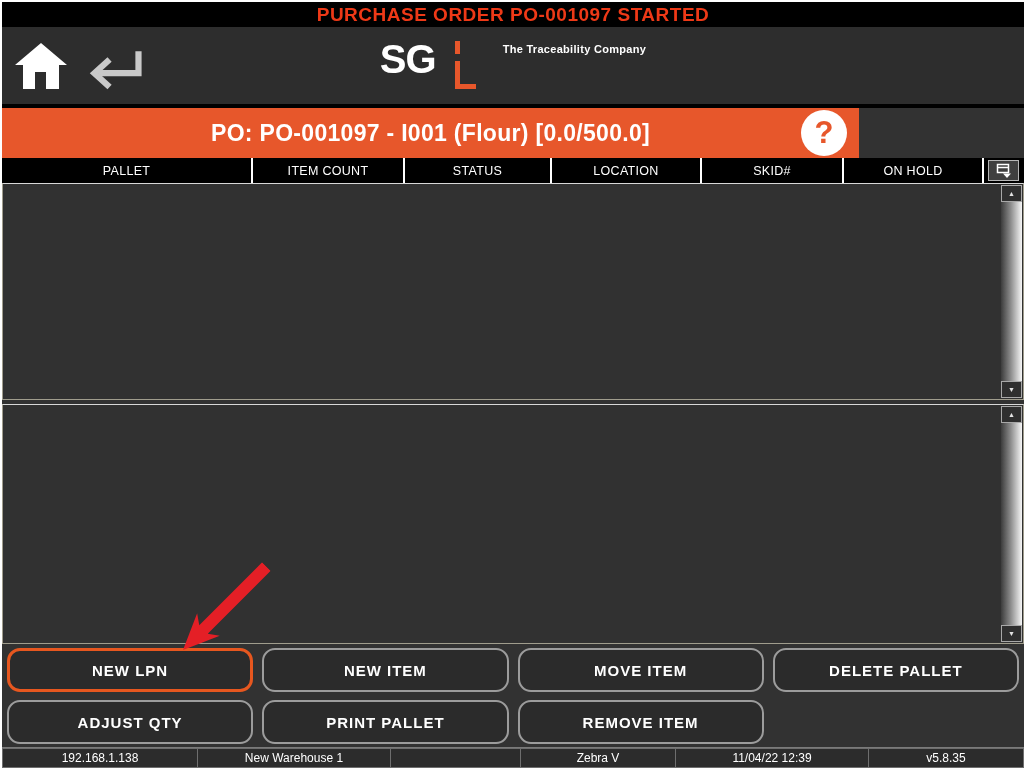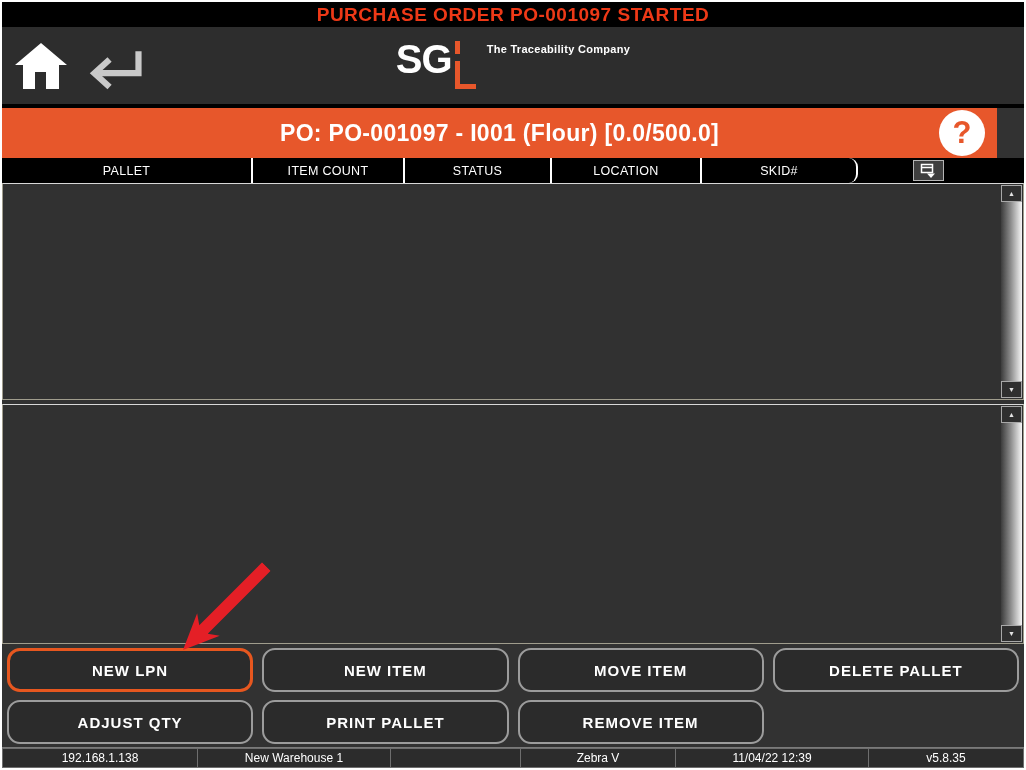--- a/index.html
+++ b/index.html
@@ -17,51 +17,51 @@
     position:absolute; top:2px; left:2px; width:1022px; height:25px;
     background:#000; display:flex; align-items:center; justify-content:center;
   }
   .banner span { color:#ee3917; font-weight:bold; font-size:19px; letter-spacing:.5px; }
 
   
   .header { position:absolute; top:27px; left:2px; width:1022px; height:77px; background:#2d2d2d; }
   .home-btn { position:absolute; left:13px; top:15px; width:52px; height:48px; cursor:pointer; }
   .back-btn { position:absolute; left:80px; top:16px; width:62px; height:48px; cursor:pointer; }
 
-  .logo { position:absolute; left:0; right:0; top:10px; display:flex; justify-content:center; align-items:flex-start; }
+  .logo { position:absolute; left:0; right:0; top:10px; display:flex; justify-content:center; align-items:flex-start;gap:16px; }
   .logo-sg { color:#fff; font-weight:bold; font-size:40px; line-height:44px; letter-spacing:-1px; }
   .logo-bracket { position:relative; width:22px; height:56px; margin:0 8px 0 3px; }
   .logo-bracket .tick { position:absolute; top:4px; left:0; width:5px; height:13px; background:#e7572b; }
   .logo-bracket .corner { position:absolute; top:24px; left:0; width:21px; height:28px; border-left:5px solid #e7572b; border-bottom:5px solid #e7572b; }
   .logo-right { display:flex; flex-direction:column; padding-top:3px; }
   .logo-systems { color:#f2f2f2; font-size:31px; line-height:31px; font-weight:400; letter-spacing:5px; }
   .logo-tagline { color:#fff; font-size:11px; font-weight:bold; margin-top:3px; letter-spacing:.3px; padding-left:2px; }
 
   .header-gap { position:absolute; top:104px; left:2px; width:1022px; height:4px; background:#000; }
 
   
   .titlebar {
-    position:absolute; top:108px; left:2px; width:995px; height:50px;
+    position:absolute; top:108px; left:2px; width:857px; height:50px;
     background:#e7572b; display:flex; align-items:center; justify-content:center;
   }
   .titlebar .title { color:#fff; font-weight:bold; font-size:23px; letter-spacing:.3px; }
   .help-btn {
     position:absolute; right:12px; top:2px; width:46px; height:46px; border-radius:50%;
     background:#fff; color:#e7572b; font-weight:bold; font-size:31px;
     display:flex; align-items:center; justify-content:center; cursor:pointer;
   }
 
   
   .thead { position:absolute; top:158px; left:2px; width:1022px; height:25px; background:#000; display:flex; }
   .th {
     color:#fff; font-size:12.5px; display:flex; align-items:center; justify-content:center;
     border-right:2px solid #fff; height:100%; letter-spacing:.3px; cursor:pointer;
   }
   .th:nth-child(1){ width:251px; } .th:nth-child(2){ width:152px; } .th:nth-child(3){ width:147px; }
-  .th:nth-child(4){ width:150px; } .th:nth-child(5){ width:156px;border-radius:9px; } .th:nth-child(6){ width:140px; }
+  .th:nth-child(4){ width:150px; } .th:nth-child(5){ width:142px; } .th:nth-child(6){ width:140px; }
   .th-icon-cell { width:39px; height:100%; display:flex; align-items:center; justify-content:center; border-right:none; background:#000; }
   .col-chooser { width:31px; height:21px; background:#3f3f3f; border:1px solid #b5b5b5; display:flex; align-items:center; justify-content:center; cursor:pointer; }
 
   
   .panel { position:absolute; left:2px; width:1022px; background:#313131; border:1px solid #a09d8d; border-top-color:#d8d8d8; }
   .panel-1 { top:183px; height:217px; }
   .panel-2 { top:404px; height:240px; }
 
   
   .scrollbar { position:absolute; top:1px; bottom:1px; right:1px; width:21px; display:flex; flex-direction:column; }
@@ -140,20 +140,21 @@
     <span>?</span>
   </div>
 </div>
 
 <div class="thead">
   <div class="th">PALLET</div>
   <div class="th">ITEM COUNT</div>
   <div class="th">STATUS</div>
   <div class="th">LOCATION</div>
   <div class="th">SKID#</div>
+  <div class="th">ON HOLD</div>
   <div class="th th-icon-cell">
     <div class="col-chooser">
       <svg width="16" height="15" viewBox="0 0 16 15">
         <rect x="1.5" y="1.5" width="11" height="8" fill="none" stroke="#ffffff" stroke-width="1.5"></rect>
         <line x1="1.5" y1="4.5" x2="12.5" y2="4.5" stroke="#ffffff" stroke-width="1.5"></line>
         <polygon points="7,10.5 15,10.5 11,15" fill="#ffffff"></polygon>
       </svg>
     </div>
   </div>
 </div>

